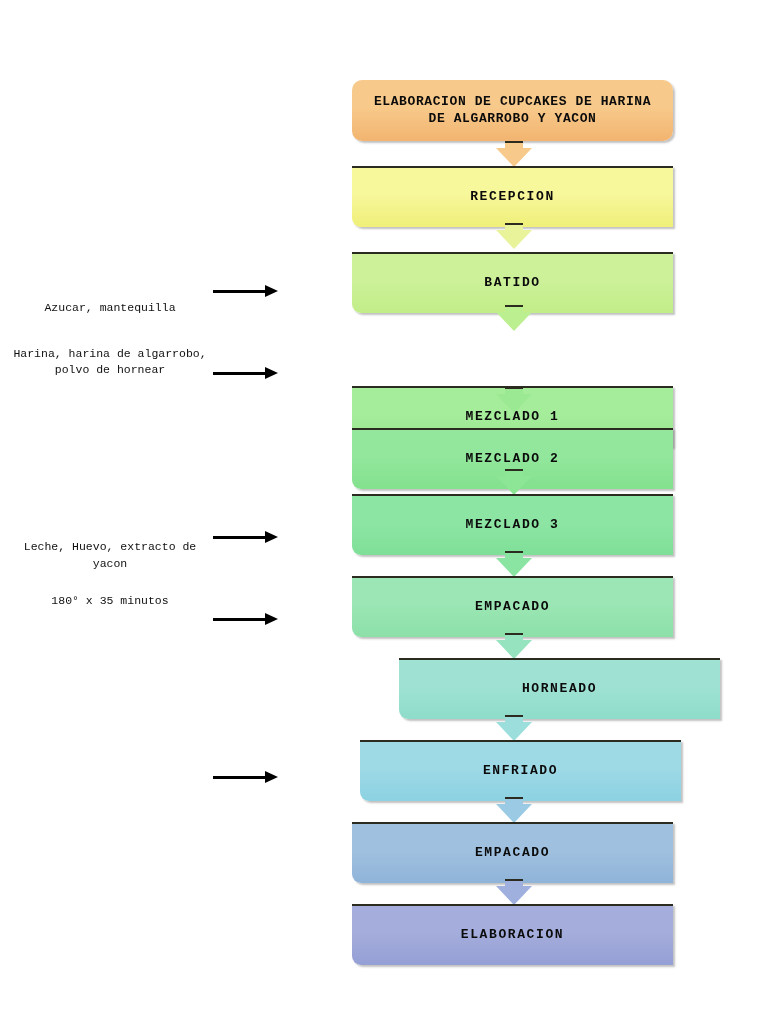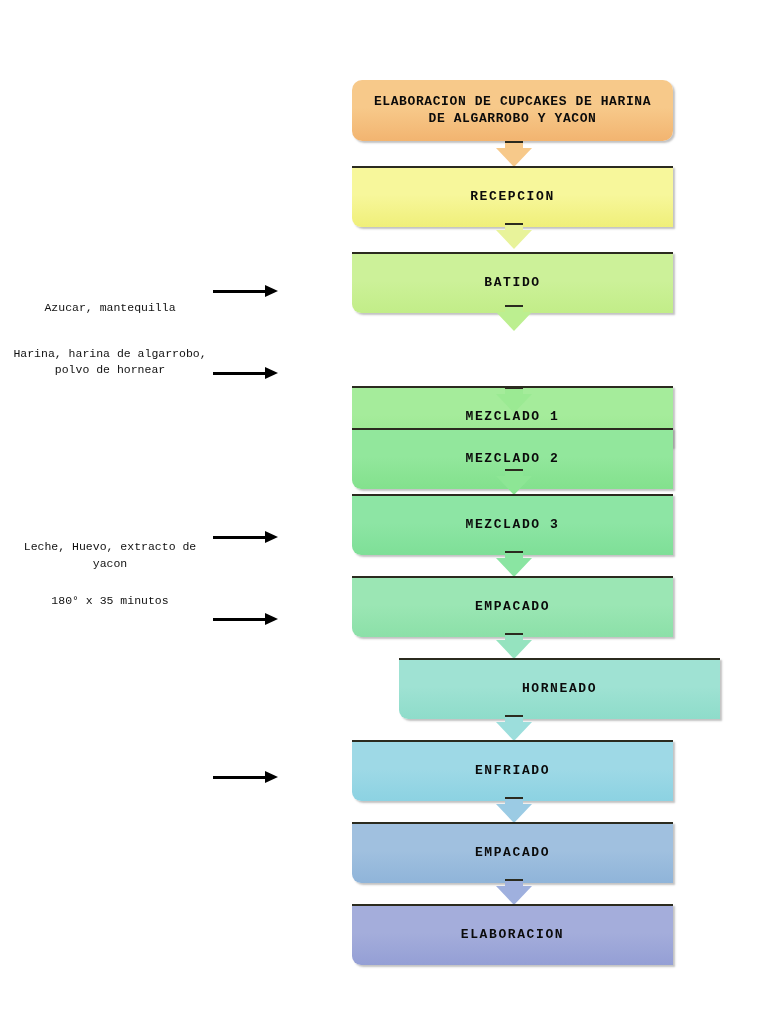--- a/index.html
+++ b/index.html
@@ -187,21 +187,21 @@
       <div class="head"></div>
     </div>
     <div class="node" style="top: 658px; height: 61px; background: linear-gradient(rgb(159, 226, 211) 0%, rgb(159, 226, 211) 45%, rgb(142, 220, 202) 100%); margin-left: 47px;">
       <span class="node-label">HORNEADO</span>
     </div>
     <div class="flow-arrow" style="left: 496px; top: 715px; color: rgb(156, 222, 220);">
       <div class="shaft-fill"></div>
       <div class="shaft"></div>
       <div class="head"></div>
     </div>
-    <div class="node" style="top: 740px; height: 61px; background: linear-gradient(rgb(158, 217, 230) 0%, rgb(158, 217, 230) 45%, rgb(140, 210, 226) 100%);">
+    <div class="node" style="top: 740px; height: 61px; background: linear-gradient(rgb(158, 217, 230) 0%, rgb(158, 217, 230) 45%, rgb(140, 210, 226) 100%); margin-left: 8px;">
       <span class="node-label">ENFRIADO</span>
     </div>
     <div class="flow-arrow" style="left: 496px; top: 797px; color: rgb(155, 203, 228);">
       <div class="shaft-fill"></div>
       <div class="shaft"></div>
       <div class="head"></div>
     </div>
     <div class="node" style="top: 822px; height: 61px; background: linear-gradient(rgb(160, 192, 223) 0%, rgb(160, 192, 223) 45%, rgb(143, 180, 217) 100%);">
       <span class="node-label">EMPACADO</span>
     </div>

